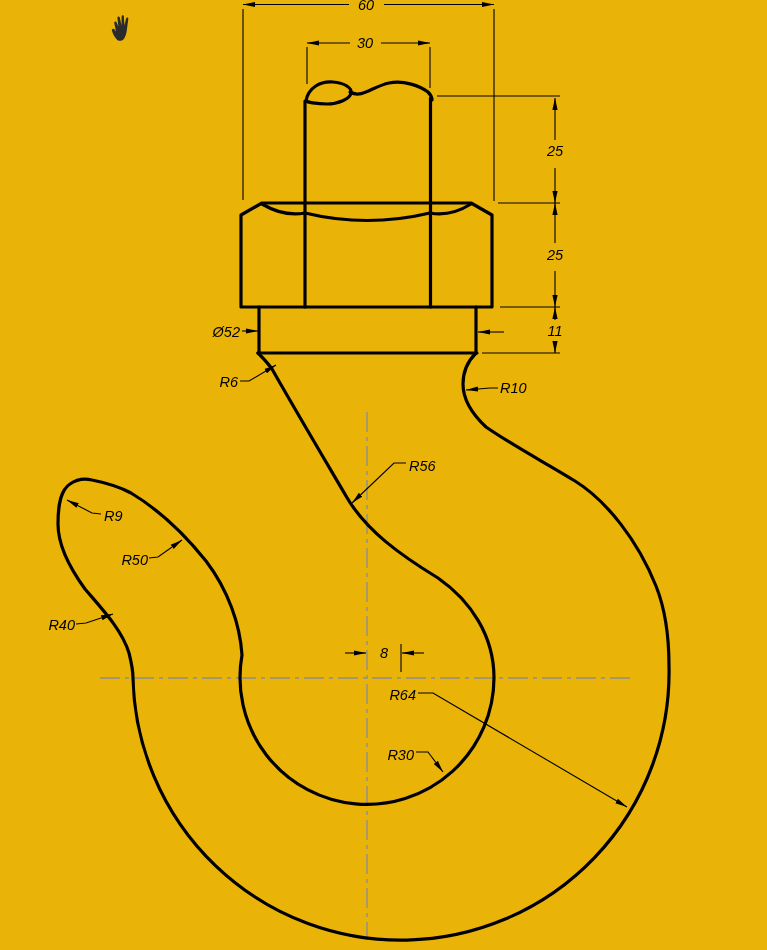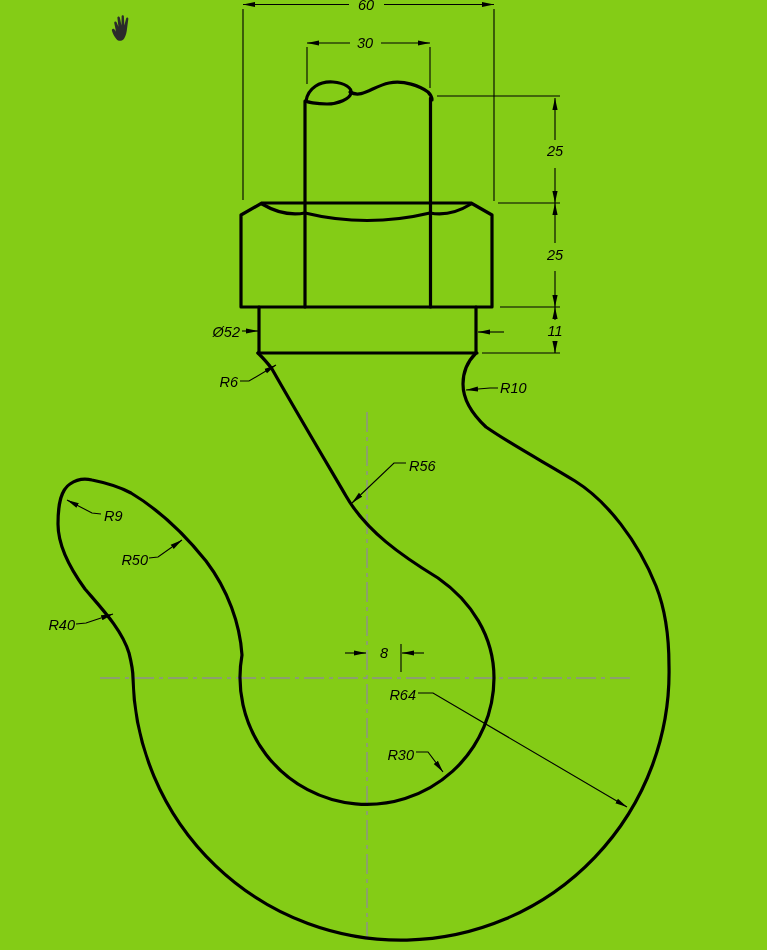--- a/index.html
+++ b/index.html
@@ -1,16 +1,16 @@
 <!DOCTYPE html>
 <html><head>
 <meta charset="utf-8">
 <style>
   html,body{margin:0;padding:0;background:#ffffff;width:767px;height:950px;overflow:hidden;}
-  .canvas{position:relative;width:767px;height:950px;background:#84cc16;}
+  .canvas{position:relative;width:767px;height:950px;background:#eab308;}
   svg{display:block;}
   .pg{fill:none;stroke-width:3.2;stroke-linecap:round;stroke-linejoin:round;}
   .dg{fill:none;stroke-width:1.1;}
   .cl{fill:none;stroke-width:1.4;stroke-dasharray:20 5 4 5;}
   .lt text{font:italic 14.5px "Liberation Sans", sans-serif;fill:#000000;}
 </style>
 </head>
 <body>
 
 <div class="canvas">

